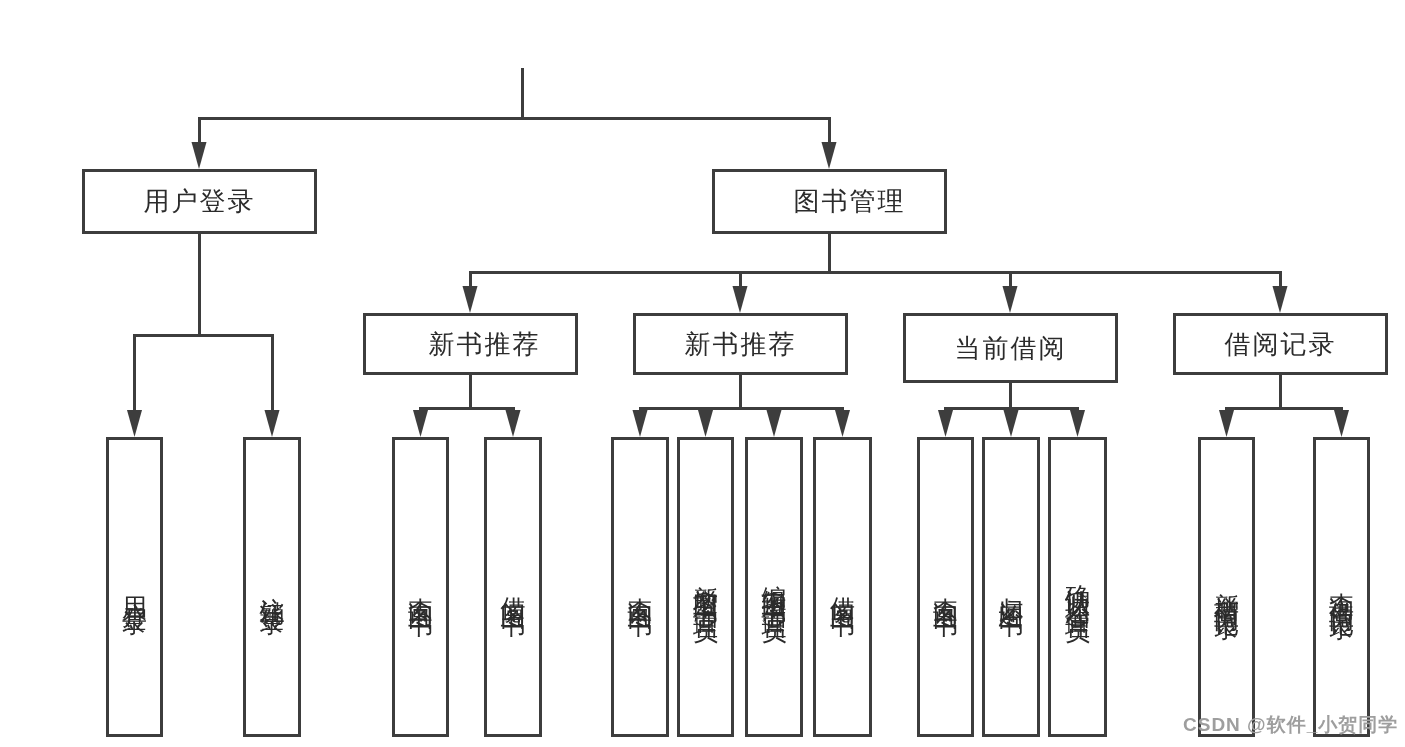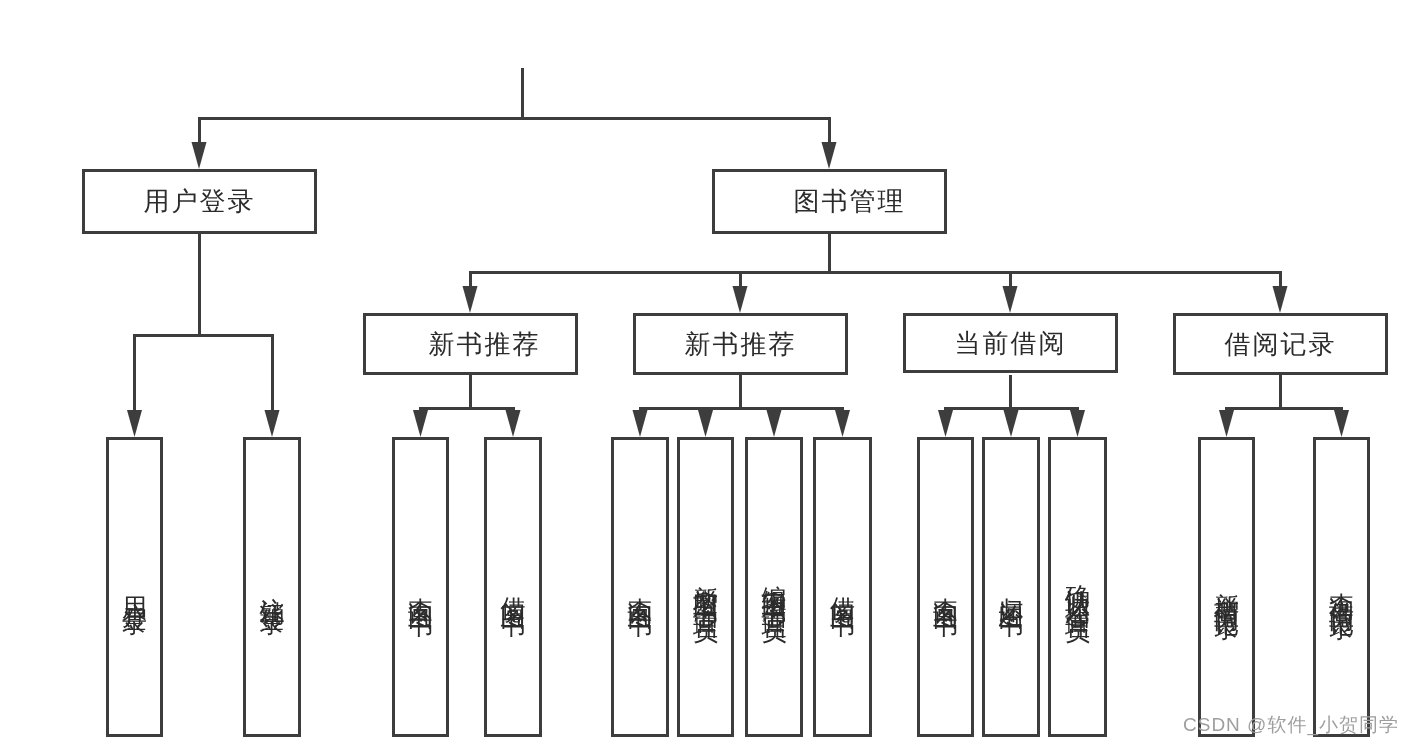--- a/index.html
+++ b/index.html
@@ -57,20 +57,21 @@
   .watermark{
     position:absolute;
     left:1183px;
     top:712px;
     width:218px;
     font-size:19px;
     letter-spacing:1px;
     color:var(--wm);
     z-index:5;
     white-space:nowrap;
+    font-weight:bold;
   }
 </style>
 </head>
 <body>
 
 <div id="canvas">
 
   <svg id="wires" viewBox="0 0 1405 747">
       <line x1="522" y1="68" x2="522" y2="118"></line>
       <line x1="197.5" y1="118" x2="830.5" y2="118"></line>
@@ -133,21 +134,21 @@
   <div class="hnode" style="left:712px;top:169px;width:235px;height:65px;padding-left:40px;">
     <span>图书管理</span>
   </div>
 
   <div class="hnode" style="left:363px;top:313px;width:215px;height:62px;padding-left:28px;">
     <span>新书推荐</span>
   </div>
   <div class="hnode" style="left:633px;top:313px;width:215px;height:62px;">
     <span>新书推荐</span>
   </div>
-  <div class="hnode" style="left:903px;top:313px;width:215px;height:60px;">
+  <div class="hnode" style="left:903px;top:313px;width:215px;height:70px;">
     <span>当前借阅</span>
   </div>
   <div class="hnode" style="left:1173px;top:313px;width:215px;height:62px;align-items:center;">
     <span>借阅记录</span>
   </div>
 
   <div class="vnode" style="left:106px;top:437px;width:57px;height:300px;">
     <span>用户登录</span>
   </div>
   <div class="vnode" style="left:243px;top:437px;width:58px;height:300px;">

